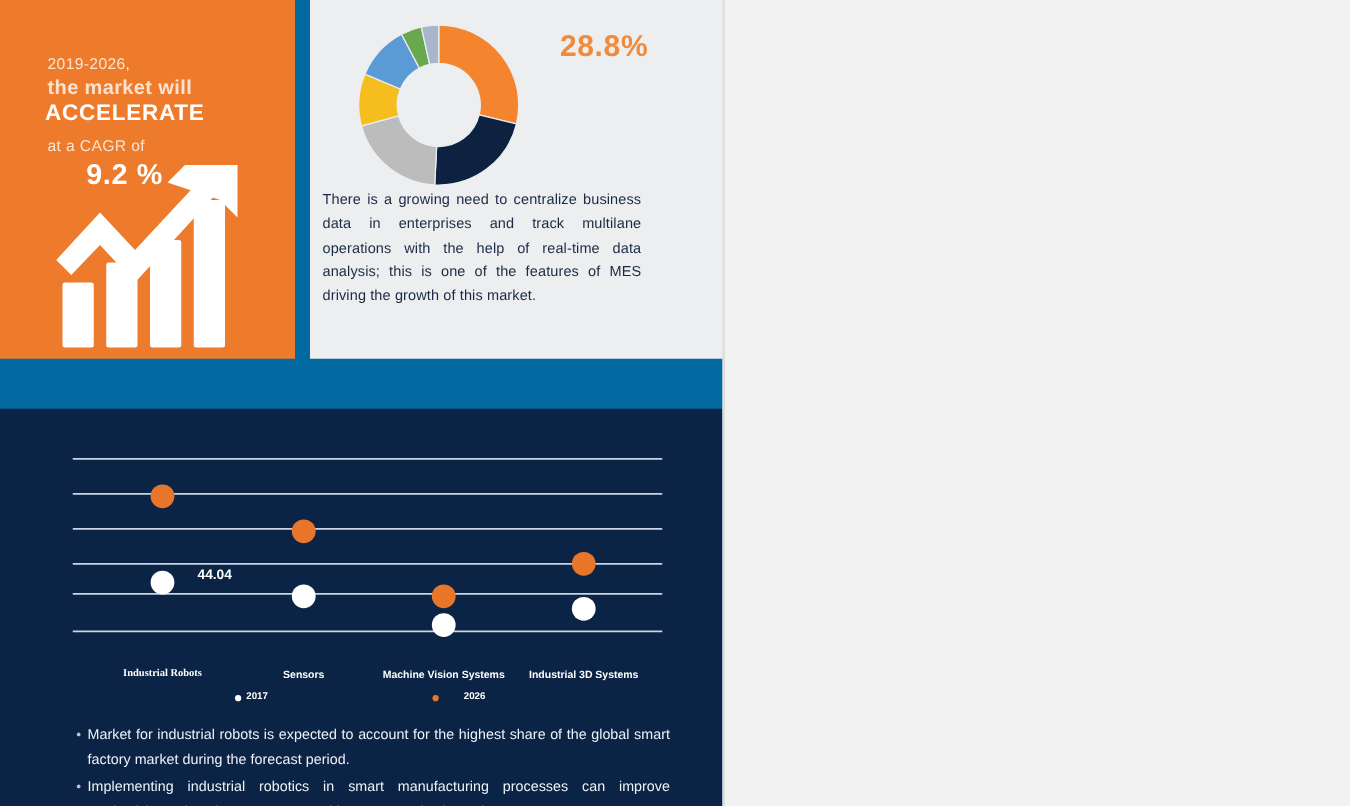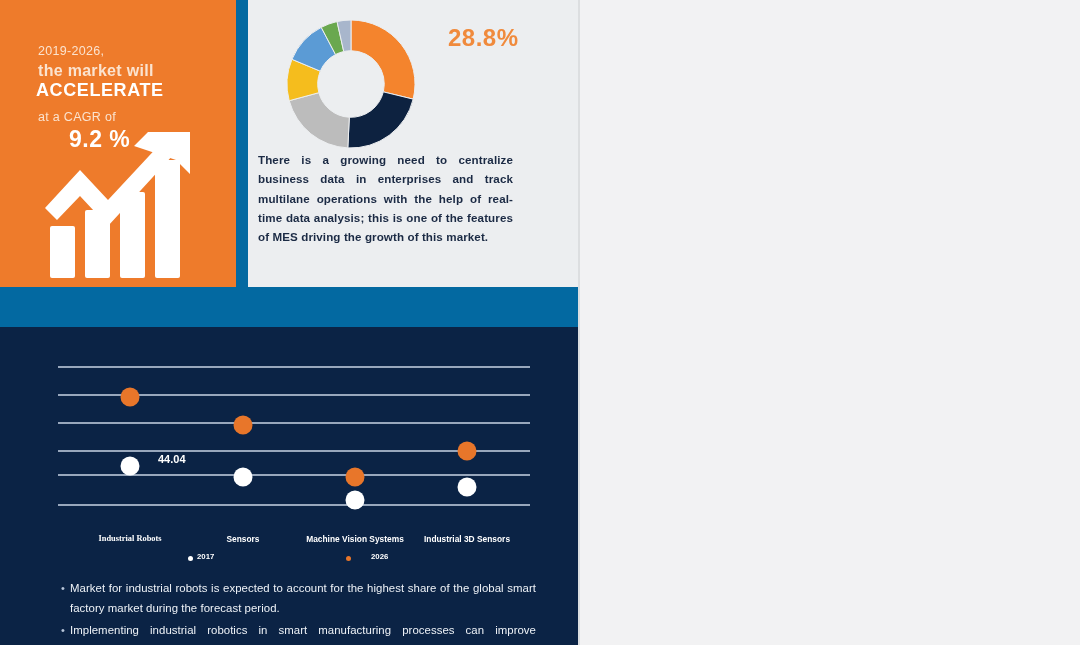--- a/index.html
+++ b/index.html
@@ -29,21 +29,21 @@
   .op-line3 { position:absolute; left:38px; top:110px; font-size:12.5px; color:#fbe3cf; letter-spacing:.3px; }
   .op-cagr  { position:absolute; left:36px; top:126px; font-size:23px; font-weight:bold; color:#ffffff; letter-spacing:.5px;margin-left:33px; }
   .op-icon  { position:absolute; left:40px; top:130px; width:165px; height:150px; }
 
   
   .mid-panel { position:absolute; left:248px; top:0; width:342px; height:287px; background:#eceef0; }
   .donut-wrap { position:absolute; left:18px; top:8px; width:170px; height:155px; }
   .pct-big   { position:absolute; left:200px; top:24px; font-size:24px; font-weight:bold; color:#f08a3c; letter-spacing:.5px; }
   .pct-sub   { position:absolute; left:202px; top:54px; width:125px; font-size:11.5px; line-height:17px; color:#3a3a3a; }
   .mid-para  { position:absolute; left:10px; top:150px; width:255px;
-               font-size:11.6px; line-height:19.3px; color:#1b2a44; font-weight:bold;
+               font-size:11.6px; line-height:19.3px; color:#1b2a44; font-weight:normal;
                text-align:justify; letter-spacing:.1px; }
 
   
   .navy-panel { position:absolute; left:0; top:287px; width:578px; height:358px; background:#0b2345;margin-top:40px; }
   .dotchart { position:absolute; left:58px; top:20px; width:472px; height:185px; }
   .dot-cats { position:absolute; left:58px; top:203px; width:472px; height:22px; }
   .dot-cat { position:absolute; font-size:8.4px; font-weight:bold; color:#ffffff; text-align:center; white-space:nowrap; }
   .dot-legend { position:absolute; left:58px; top:225px; width:472px; height:18px; }
   .dl-item { position:absolute; font-size:7.8px; font-weight:bold; color:#ffffff; }
   .dl-dot { position:absolute; width:5px; height:5px; border-radius:50%; top:4px; }
@@ -117,21 +117,21 @@
               <circle cx="297" cy="153" r="9.5" fill="#ffffff"></circle>
               <circle cx="409" cy="140" r="9.5" fill="#ffffff"></circle>
             </g>
           <text id="dot-label" x="100" y="116" fill="#ffffff" font-size="11" font-weight="bold" font-family="Liberation Sans, sans-serif">44.04</text>
         </svg>
       </div>
       <div class="dot-cats">
           <div class="dot-cat" style="left: 7px; width: 130px; top: 4px; font-family: Liberation Serif, serif;">Industrial Robots</div>
           <div class="dot-cat" style="left: 120px; width: 130px; top: 4px;">Sensors</div>
           <div class="dot-cat" style="left: 232px; width: 130px; top: 4px;">Machine Vision Systems</div>
-          <div class="dot-cat" style="left: 344px; width: 130px; top: 4px;">Industrial 3D Sensors</div>
+          <div class="dot-cat" style="left: 344px; width: 130px; top: 4px;">Industrial 3D Systems</div>
         </div>
       <div class="dot-legend">
           <div class="dl-item" style="left: 130px; top: 0px;"><span class="dl-dot" style="background: rgb(255, 255, 255); left: 0px;"></span><span style="margin-left: 9px;">2017</span></div>
           <div class="dl-item" style="left: 288px; top: 0px;"><span class="dl-dot" style="background: rgb(232, 118, 42); left: 0px;"></span><span style="margin-left: 9px; padding-left: 16px;">2026</span></div>
         </div>
 
       <div class="navy-bullets">
           <div class="nb-row">
             <div class="nb-mark">•</div>
             <div class="nb-text">Market for industrial robots is expected to account for the highest share of the global smart factory market during the forecast period.</div>

